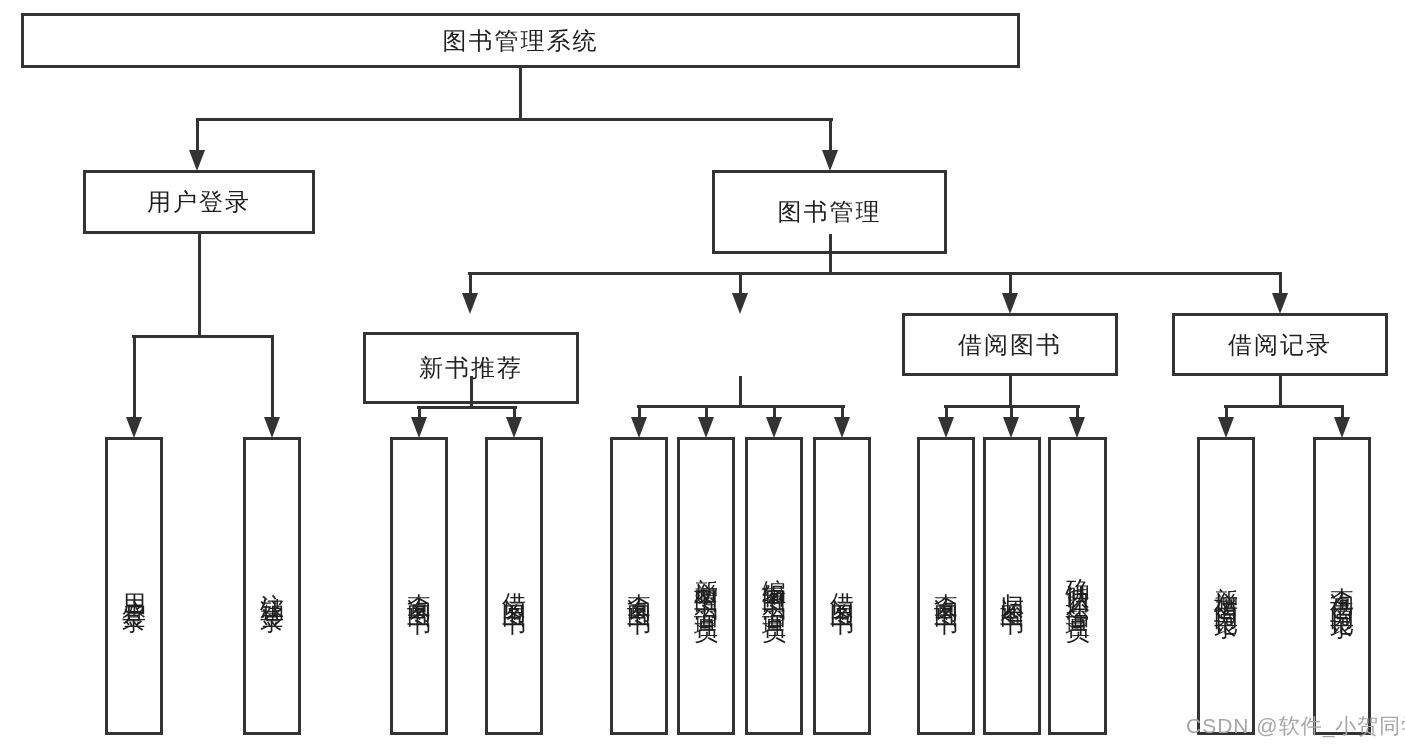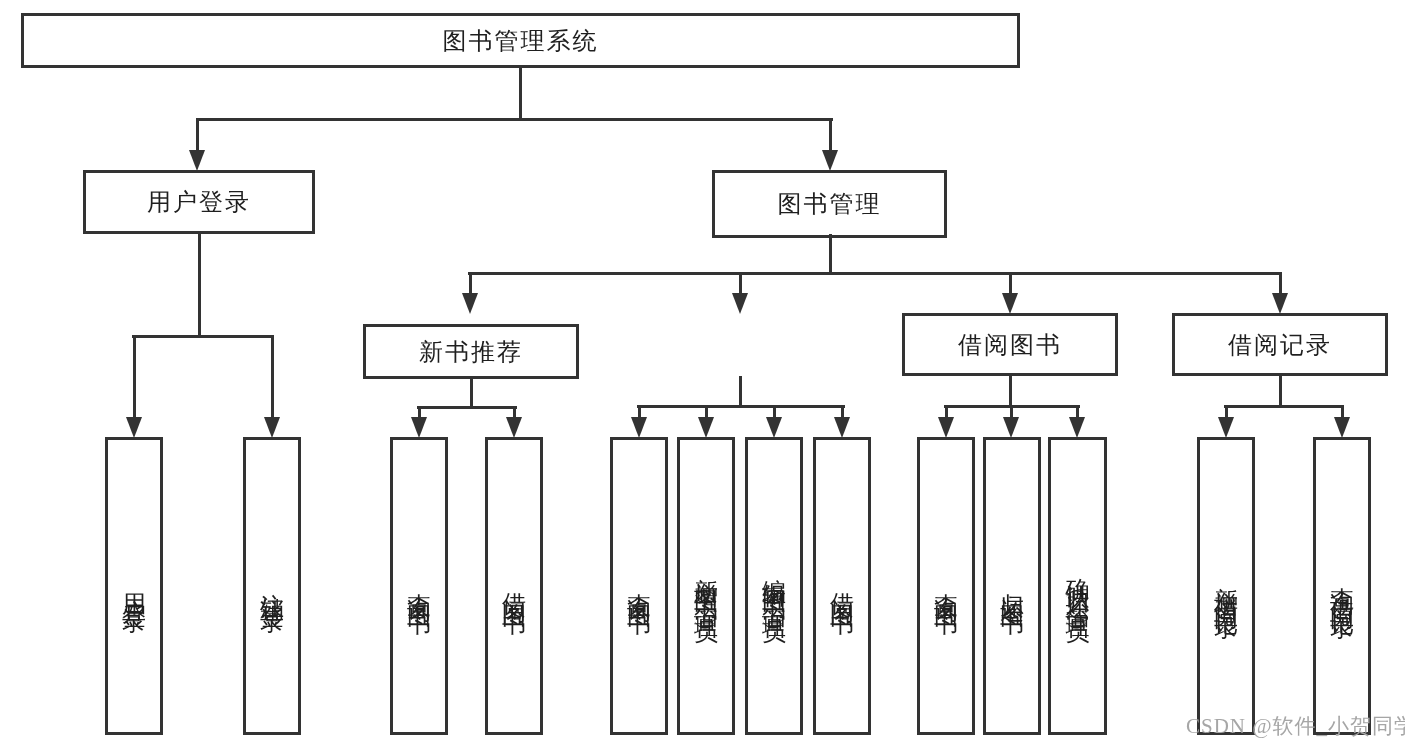--- a/index.html
+++ b/index.html
@@ -7,21 +7,21 @@
     --box-border:#333333;
     --box-fill:#ffffff;
     --text:#1f1f1f;
     --background:#ffffff;
     --watermark:#a6a6a6;
   }
   html,body{margin:0;padding:0;background:var(--background);}
   .canvas{
     position:relative;width:1405px;height:747px;overflow:hidden;
     background:var(--background);
-    font-family:Liberation Serif, serif;
+    font-family:Liberation Sans, sans-serif;
   }
   .box{
     position:absolute;box-sizing:border-box;
     background:var(--box-fill);border:3px solid var(--box-border);
     display:flex;align-items:center;justify-content:center;
   }
   .hlabel{
     font-size:24px;color:var(--text);letter-spacing:2px;white-space:nowrap;
   }
   .vlabel{
@@ -53,21 +53,21 @@
   <div class="line v" style="left:519px;top:66px;height:55px"></div>
   <div class="line h" style="left:196px;top:118px;width:637px"></div>
   <div class="line v" style="left:196px;top:118px;height:36px"></div>
   <div class="line v" style="left:829px;top:118px;height:36px"></div>
   <div class="arrow" style="left:189px;top:150px"></div>
   <div class="arrow" style="left:822px;top:150px"></div>
 
   <div class="box" style="left:83px;top:170px;width:232px;height:64px">
     <span class="hlabel">用户登录</span>
   </div>
-  <div class="box" style="left:712px;top:170px;width:235px;height:68px">
+  <div class="box" style="left:712px;top:170px;width:235px;height:84px">
     <span class="hlabel">图书管理</span>
   </div>
 
   <div class="line v" style="left:198px;top:234px;height:104px"></div>
   <div class="line h" style="left:132px;top:335px;width:142px"></div>
   <div class="line v" style="left:133px;top:335px;height:84px"></div>
   <div class="line v" style="left:271px;top:335px;height:84px"></div>
   <div class="arrow" style="left:126px;top:417px"></div>
   <div class="arrow" style="left:264px;top:417px"></div>
 
@@ -75,21 +75,21 @@
   <div class="line h" style="left:468px;top:272px;width:814px"></div>
   <div class="line v" style="left:469px;top:272px;height:23px"></div>
   <div class="line v" style="left:739px;top:272px;height:23px"></div>
   <div class="line v" style="left:1009px;top:272px;height:23px"></div>
   <div class="line v" style="left:1279px;top:272px;height:23px"></div>
   <div class="arrow" style="left:462px;top:293px"></div>
   <div class="arrow" style="left:732px;top:293px"></div>
   <div class="arrow" style="left:1002px;top:293px"></div>
   <div class="arrow" style="left:1272px;top:293px"></div>
 
-  <div class="box" style="left:363px;top:324px;width:216px;height:55px">
+  <div class="box" style="left:363px;top:332px;width:216px;height:72px">
     <span class="hlabel">新书推荐</span>
   </div>
   <div class="box" style="left:902px;top:313px;width:216px;height:63px">
     <span class="hlabel">借阅图书</span>
   </div>
   <div class="box" style="left:1172px;top:313px;width:216px;height:63px">
     <span class="hlabel">借阅记录</span>
   </div>
 
   <div class="line v" style="left:470px;top:376px;height:32px"></div>

